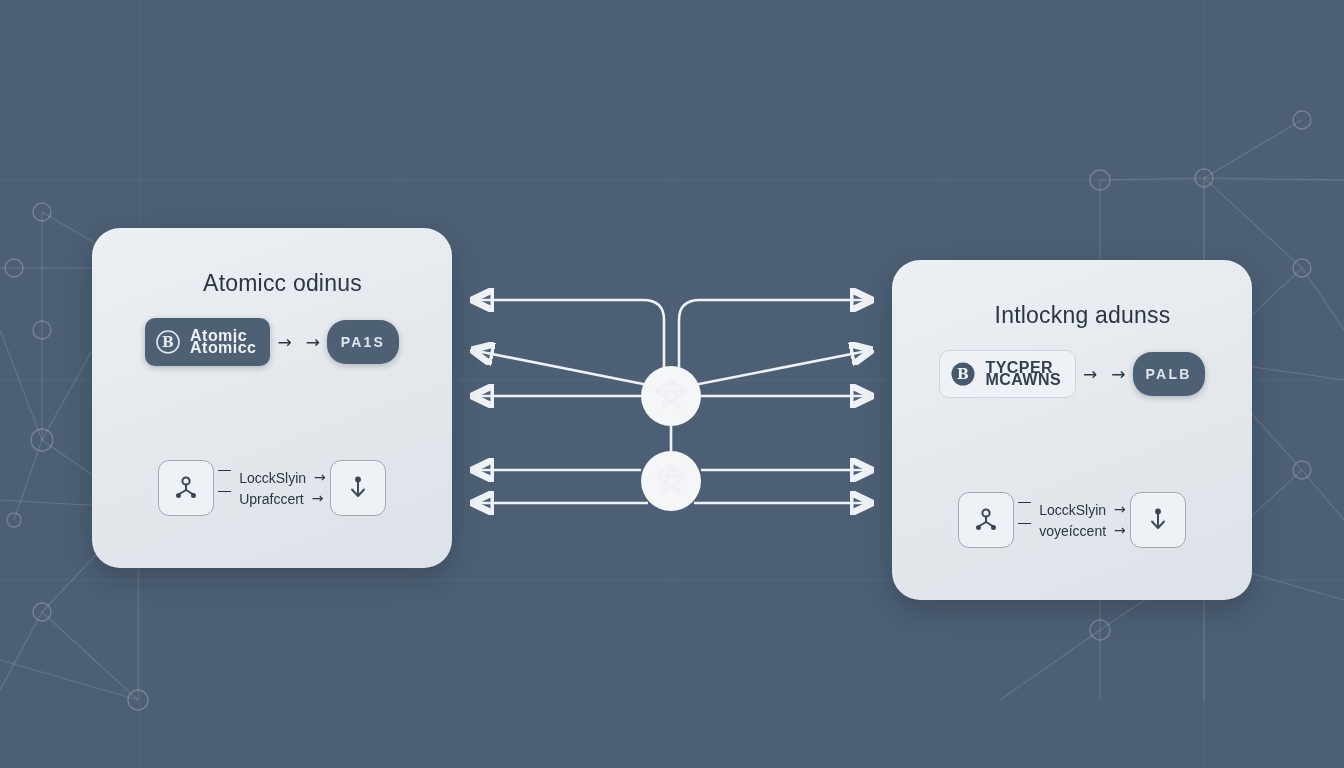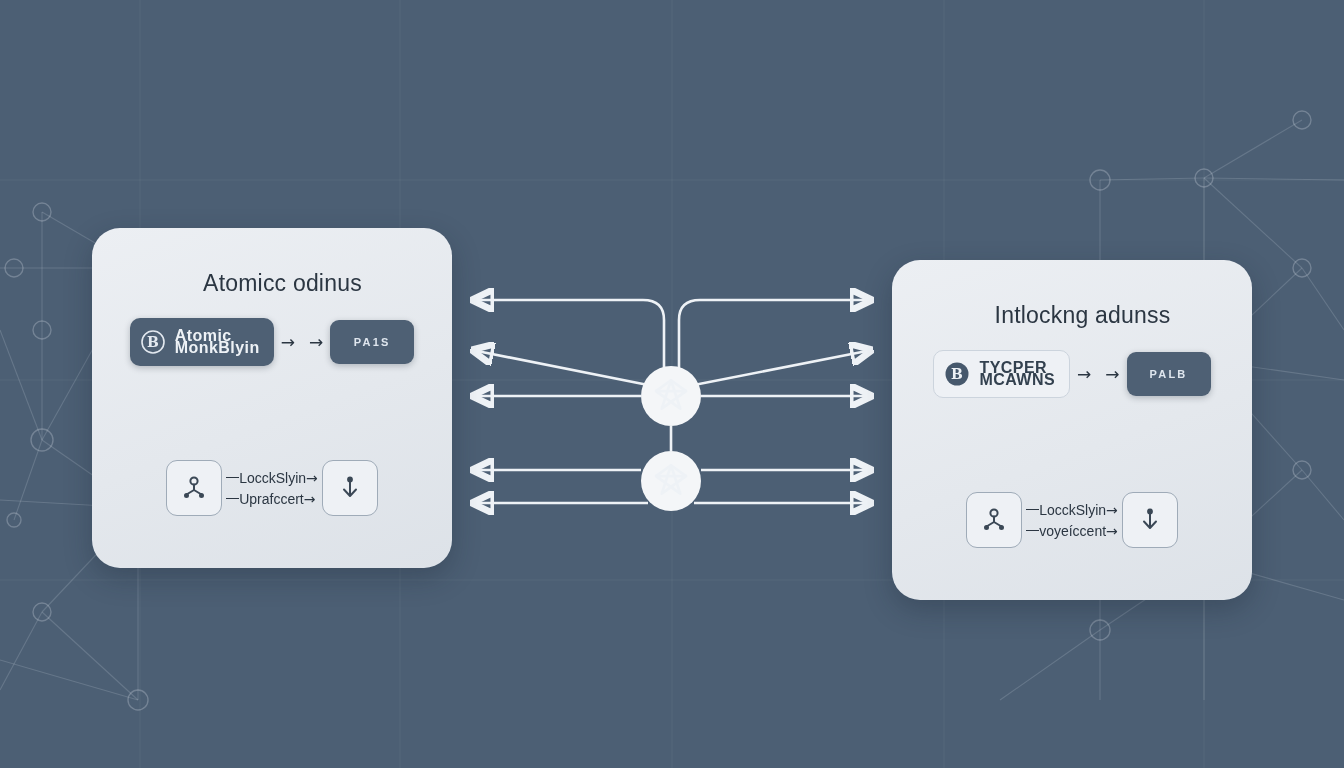--- a/index.html
+++ b/index.html
@@ -122,26 +122,26 @@
     margin: 0 7px;
     line-height: 1;
     font-family: "DejaVu Sans", sans-serif;
   }
   .chip.dark + .arrow-glyph { color: #2b3642; }
 
   .pill {
     display: flex;
     align-items: center;
     justify-content: center;
-    width: 84px;
+    width: 72px;
     height: 44px;
-    border-radius: 9px;
+    border-radius: 19px;
     background: #4e6074;
     color: #dfe6ee;
-    font-size: 11px;
+    font-size: 14px;
     letter-spacing: 2.2px;
     font-weight: 600;
     box-shadow: 0 2px 6px rgba(20,32,45,0.25);
   }
 
   
   .flow-row-2 {
     position: absolute;
     top: 232px;
     left: 0;
@@ -165,22 +165,22 @@
 
   .link-labels {
     display: flex;
     flex-direction: column;
     justify-content: center;
     gap: 5px;
     margin: 0 4px;
   }
   .link-line {
     display: flex;
-    align-items: center;
-    gap: 0;
+    align-items: flex-start;
+    gap: 8px;
     font-size: 14px;
     color: #2b3642;
     white-space: nowrap;
   }
   .dash {
     display: inline-block;
     width: 13px;
     height: 1.6px;
     background: #2b3642;
     flex: 0 0 13px;
@@ -315,21 +315,21 @@
 
   <h2 class="panel-title">Atomicc odinus</h2>
 
   <div class="flow-row">
 
     <div class="chip dark">
       <svg class="coin-icon" viewBox="0 0 26 26">
         <circle cx="13" cy="13" r="11" fill="none" stroke="#e3e9f0" stroke-width="1.6"></circle>
         <text x="13" y="18" text-anchor="middle" font-family="DejaVu Serif, serif" font-size="14" font-weight="bold" fill="#e3e9f0">B</text>
       </svg>
-      <span class="chip-text"><span>Atomic</span><br><span>MonkBlyin</span></span>
+      <span class="chip-text"><span>Atomic</span><br><span>Atomicc</span></span>
     </div>
 
     <span class="arrow-glyph">→</span>
     <span class="arrow-glyph">→</span>
 
     <div class="pill">PA1S</div>
   </div>
 
   <div class="flow-row-2">
 

